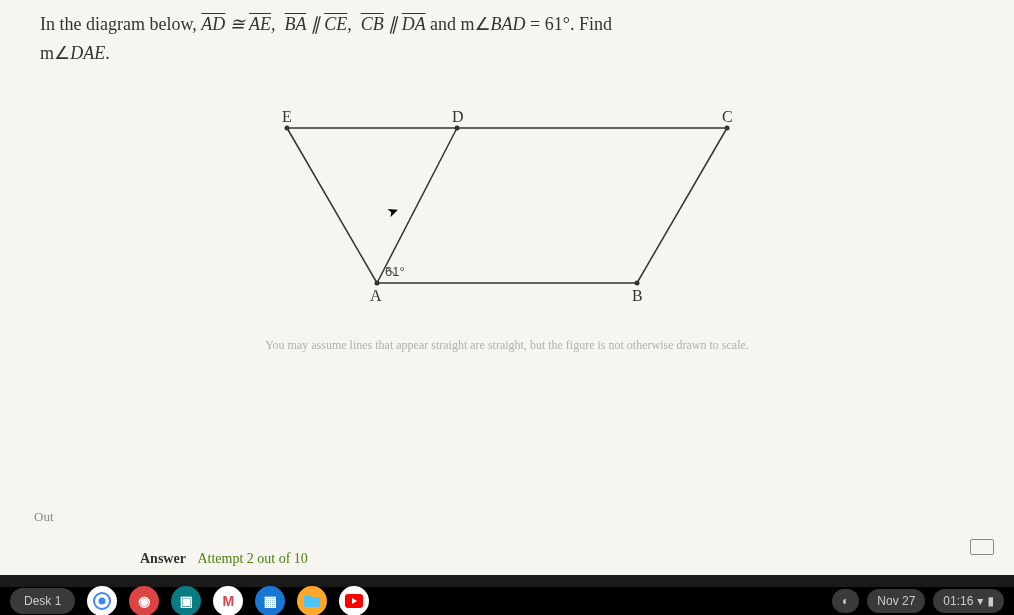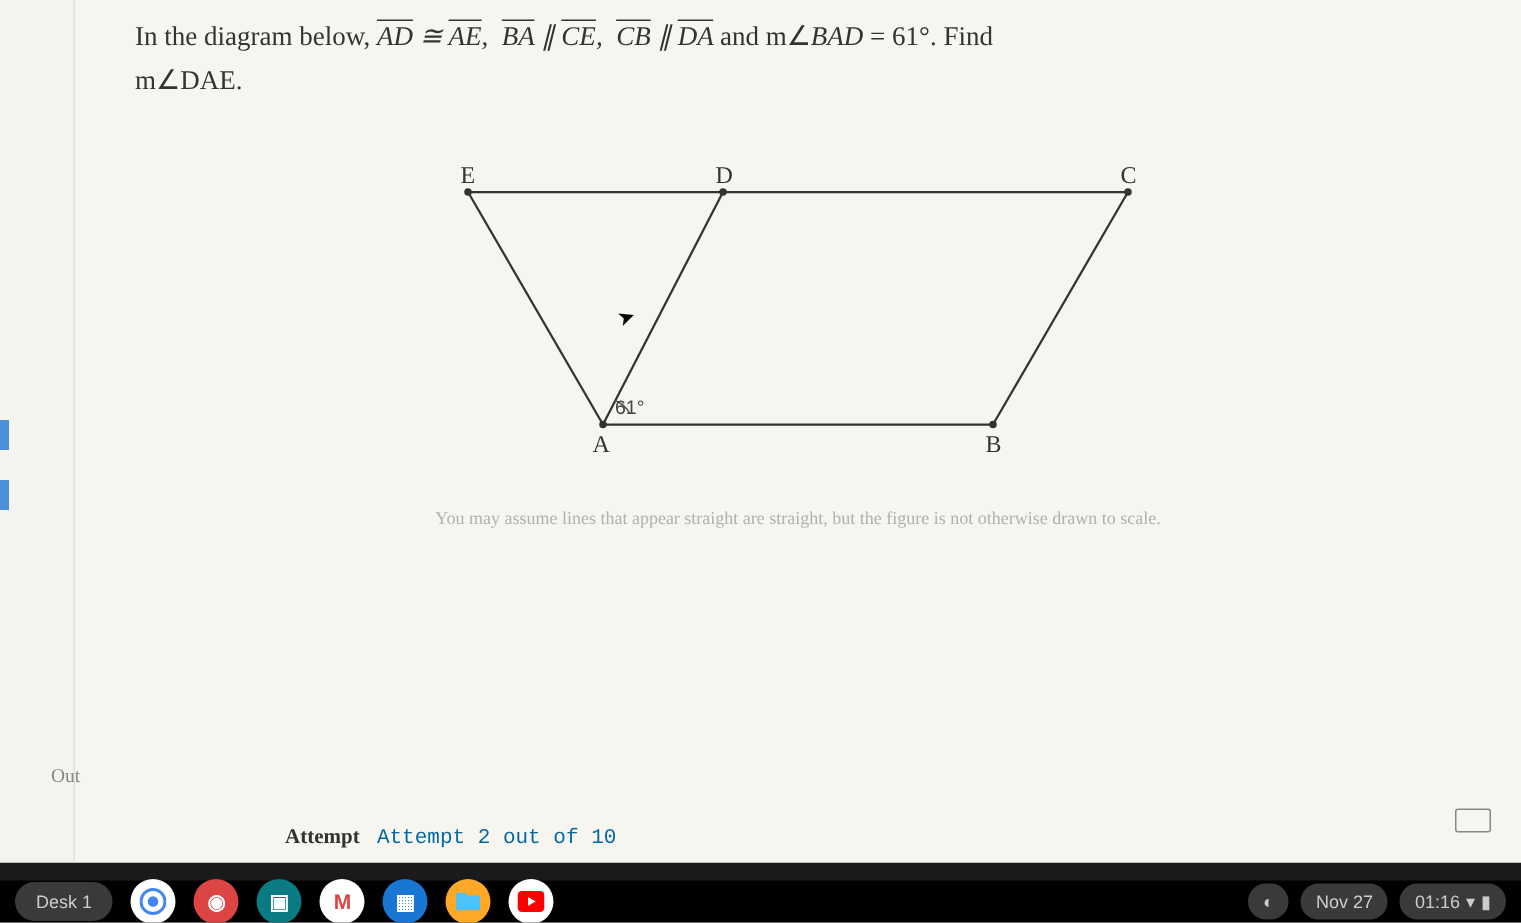--- a/index.html
+++ b/index.html
@@ -12,20 +12,21 @@
       position: relative;
     }
     .screen {
       position: absolute;
       top: 0;
       left: 0;
       right: 0;
       bottom: 40px;
       background: #e8e5df;
       display: flex;
+      flex-direction: column;
     }
     .left-sidebar {
       width: 50px;
       background: #f5f3ee;
       border-right: 1px solid #ddd;
       position: relative;
     }
     .sidebar-marker {
       position: absolute;
       left: 0;
@@ -76,23 +77,22 @@
       bottom: 8px;
       left: 140px;
       font-size: 14px;
       color: #555;
     }
     .answer-label {
       font-weight: bold;
       color: #333;
     }
     .attempt-text {
-      color: #0369a1;
+      color: #4d7c0f;
       margin-left: 8px;
-      font-family: Liberation Mono, monospace;
     }
     .out-label {
       position: absolute;
       left: 2px;
       bottom: 50px;
       font-size: 13px;
       color: #888;
       margin-left: 32px;
     }
     .keyboard-icon {
@@ -188,21 +188,21 @@
         <span class="overline">AE</span>,&nbsp;
         <span class="overline">BA</span>
         <span>∥</span>
         <span class="overline">CE</span>,&nbsp;
         <span class="overline">CB</span>
         <span>∥</span>
         <span class="overline">DA</span>
       </span>
       <span>and m∠</span><span style="font-style:italic;">BAD</span><span> = 61°. Find</span>
       <br>
-      <span>m∠</span><span style="">DAE</span><span>.</span>
+      <span>m∠</span><span style="font-style:italic;">DAE</span><span>.</span>
     </div>
 
     <div class="diagram-container">
       <div class="diagram">
         <svg width="500" height="200" viewBox="0 0 500 200">
           <line x1="30" y1="20" x2="470" y2="20" stroke="#333" stroke-width="1.5"></line>
           <line x1="30" y1="20" x2="120" y2="175" stroke="#333" stroke-width="1.5"></line>
           <line x1="200" y1="20" x2="120" y2="175" stroke="#333" stroke-width="1.5"></line>
           <line x1="120" y1="175" x2="380" y2="175" stroke="#333" stroke-width="1.5"></line>
           <line x1="470" y1="20" x2="380" y2="175" stroke="#333" stroke-width="1.5"></line>
@@ -221,21 +221,21 @@
         </svg>
         <div class="cursor-arrow" style="top:95px; left:130px;">➤</div>
       </div>
     </div>
 
     <div class="note-text">You may assume lines that appear straight are straight, but the figure is not otherwise drawn to scale.</div>
 
     <div class="keyboard-icon"></div>
 
     <div class="answer-row">
-      <span class="answer-label">Attempt</span>
+      <span class="answer-label">Answer</span>
       <span class="attempt-text">Attempt 2 out of 10</span>
     </div>
   </div>
 
   <div class="out-label">Out</div>
 </div>
 
 <div class="taskbar">
   <div class="desk-pill">Desk 1</div>
   <div class="taskbar-icon chrome-icon">

